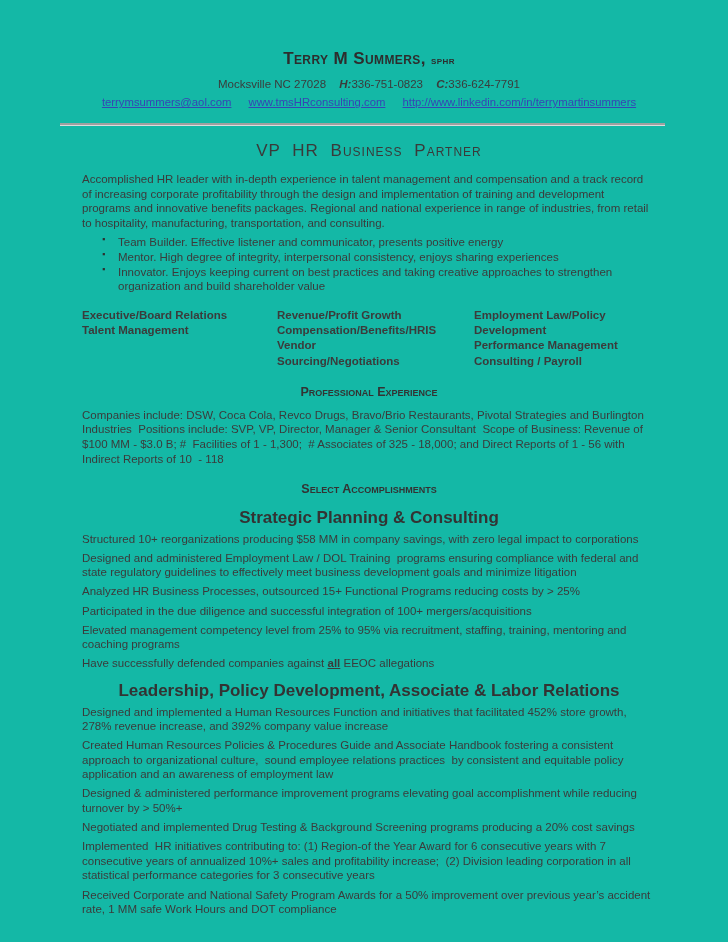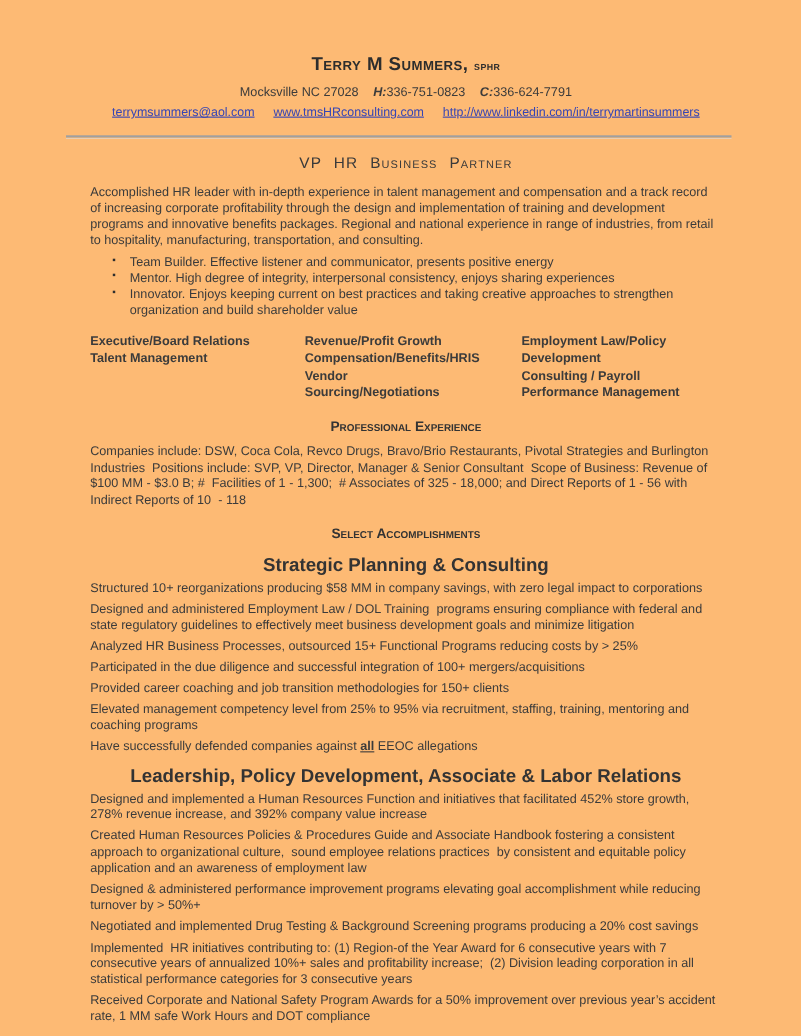--- a/index.html
+++ b/index.html
@@ -1,35 +1,35 @@
 <!DOCTYPE html>
 <html><head>
 <meta charset="utf-8">
 <style>
   html,body { margin:0; padding:0; background:#f7f7f7; }
   .page {
-    width:728px; height:942px; margin:0 auto; background:#fdba74;
+    width:728px; height:942px; margin:0 auto; background:#14b8a6;
     box-sizing:border-box; padding:48px 72px 0 82px;
     font-family:"Liberation Sans", sans-serif;
     color:#3b3b3b; font-size:11.5px; line-height:1.27;
     overflow:hidden;
   }
   .b { font-weight:normal; }
   .name-line { font-size:17px; font-weight:bold; font-variant:small-caps;
     letter-spacing:.4px; color:#2d2d2d; text-align:center; }
   .cred { font-size:12px; text-transform:lowercase; font-variant:small-caps; }
   .contact-line { text-align:center; margin-top:7px; font-size:11.5px; }
   .contact-line .seg { margin:0 5px; }
   .ph-label { font-weight:bold; font-style:italic; }
   .links-line { text-align:center; margin-top:4px; font-size:11.3px; }
   .links-line a { color:#3645b5; text-decoration:underline; margin:0 7px; cursor:pointer; }
   .rule { border:0; border-top:2px solid #a0a0a0; box-shadow:0 1px 0 #dcdcdc;
     width:605px; margin:13px 0 0 -22px; }
   .doc-title { text-align:center; font-variant:small-caps; font-weight:400;
-    font-size:14px; letter-spacing:1px; word-spacing:6px; color:#3a3a3a;
+    font-size:17px; letter-spacing:1px; word-spacing:6px; color:#3a3a3a;
     margin:15px 0 0 0; }
   .summary { margin:11px 0 0 0; }
   .traits { margin:5px 0 0 0; padding:0; list-style:none; }
   .traits li { position:relative; padding-left:36px; margin:0; }
   .traits li .sq { position:absolute; left:20px; top:-1px; font-size:9px; color:#2e2e2e; }
   .skills { display:flex; margin-top:14px; font-weight:bold; line-height:1.33;gap:48px; }
   .skills .col1 { width:147px; }
   .skills .col2 { width:149px; }
   .skills .col3 { flex:1; }
   .section-head { text-align:center; font-weight:bold; font-variant:small-caps;
@@ -79,39 +79,38 @@
       <div>Executive/Board Relations</div>
       <div>Talent Management</div>
     </div>
     <div class="col2">
       <div>Revenue/Profit Growth</div>
       <div>Compensation/Benefits/HRIS</div>
       <div>Vendor Sourcing/Negotiations</div>
     </div>
     <div class="col3">
       <div>Employment Law/Policy Development</div>
+      <div>Performance Management</div>
       <div>Consulting / Payroll</div>
-      <div>Performance Management</div>
     </div>
   </div>
 
   <div class="section-head">Professional Experience</div>
 
   <p class="exp-para">
     <span class="b">Companies include</span><span>: DSW, Coca Cola, Revco Drugs, Bravo/Brio Restaurants, Pivotal Strategies and Burlington Industries &nbsp;</span><span class="b">Positions include:</span><span> SVP, VP, Director, Manager &amp; Senior Consultant &nbsp;</span><span class="b">Scope of Business:</span><span> Revenue of $100 MM - $3.0 B; # &nbsp;Facilities of 1 - 1,300; &nbsp;# Associates of 325 - 18,000; and Direct Reports of 1 - 56 with Indirect Reports of 10 &nbsp;- 118</span>
   </p>
 
   <div class="section-head">Select Accomplishments</div>
 
   <div class="sub-head">Strategic Planning &amp; Consulting</div>
   <p class="acc-item">Structured 10+ reorganizations producing $58 MM in company savings, with zero legal impact to corporations</p>
   <p class="acc-item">Designed and administered Employment Law / DOL Training &nbsp;programs ensuring compliance with federal and state regulatory guidelines to effectively meet business development goals and minimize litigation</p>
   <p class="acc-item">Analyzed HR Business Processes, outsourced 15+ Functional Programs reducing costs by &gt; 25%</p>
   <p class="acc-item">Participated in the due diligence and successful integration of 100+ mergers/acquisitions</p>
-  <p class="acc-item">Provided career coaching and job transition methodologies for 150+ clients</p>
   <p class="acc-item">Elevated management competency level from 25% to 95% via recruitment, staffing, training, mentoring and coaching programs</p>
   <p class="acc-item"><span>Have successfully defended companies against </span><span class="emph">all</span><span> EEOC allegations</span></p>
 
   <div class="sub-head">Leadership, Policy Development, Associate &amp; Labor Relations</div>
   <p class="acc-item">Designed and implemented a Human Resources Function and initiatives that facilitated 452% store growth, 278% revenue increase, and 392% company value increase</p>
   <p class="acc-item">Created Human Resources Policies &amp; Procedures Guide and Associate Handbook fostering a consistent approach to organizational culture, &nbsp;sound employee relations practices &nbsp;by consistent and equitable policy application and an awareness of employment law</p>
   <p class="acc-item">Designed &amp; administered performance improvement programs elevating goal accomplishment while reducing turnover by &gt; 50%+</p>
   <p class="acc-item">Negotiated and implemented Drug Testing &amp; Background Screening programs producing a 20% cost savings</p>
   <p class="acc-item">Implemented &nbsp;HR initiatives contributing to: (1) Region-of the Year Award for 6 consecutive years with 7 consecutive years of annualized 10%+ sales and profitability increase; &nbsp;(2) Division leading corporation in all statistical performance categories for 3 consecutive years</p>
   <p class="acc-item">Received Corporate and National Safety Program Awards for a 50% improvement over previous year’s accident rate, 1 MM safe Work Hours and DOT compliance</p>

